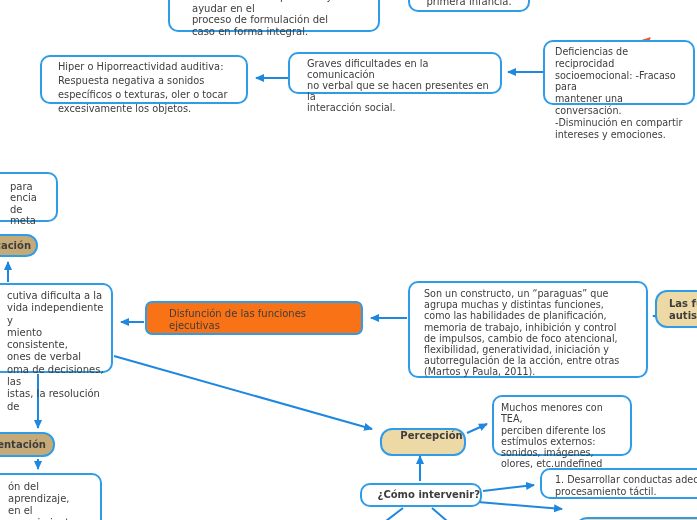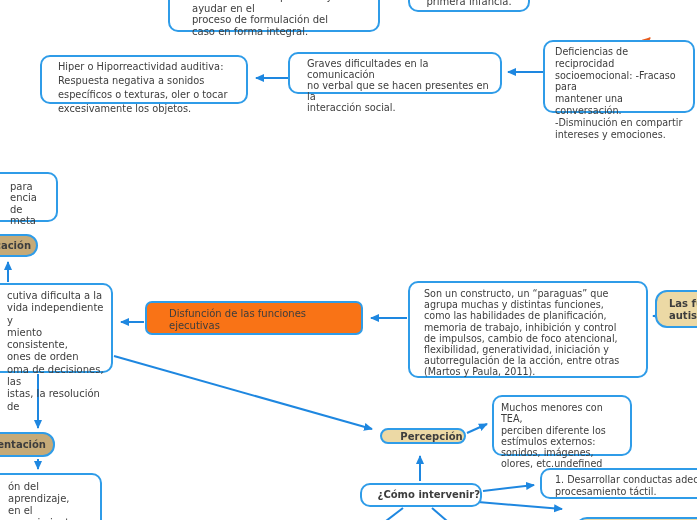--- a/index.html
+++ b/index.html
@@ -15,31 +15,31 @@
   }
   .node .txt{white-space:pre-line;}
   .topic{background:#c5aa78;border-radius:12px;font-weight:bold;}
   .topic-light{background:#ecd9a5;border-radius:12px;font-weight:bold;}
   .green{background:#f97316;font-weight:normal;border-radius:7px;}
   .bold{font-weight:bold;}
 
   
   #b-evaluacion{left:168px;top:-16px;width:212px;height:48px;padding:5px 8px 4px 22px;font-size:10px;line-height:11.5px;}
   #b-primera{left:408px;top:-32px;width:122px;height:44px;display:flex;align-items:flex-end;justify-content:center;padding-bottom:3px;font-size:10px;}
-  #b-deficiencias{left:543px;top:40px;width:152px;height:73px;padding:4px 6px 4px 10px;line-height:11.8px;}
+  #b-deficiencias{left:543px;top:40px;width:152px;height:65px;padding:4px 6px 4px 10px;line-height:11.8px;}
   #b-hiper{left:40px;top:55px;width:208px;height:49px;padding:3px 8px 3px 16px;line-height:14px;font-size:9.8px;}
   #b-graves{left:288px;top:52px;width:214px;height:42px;padding:4px 8px 4px 17px;line-height:11px;font-size:9.8px;}
   #b-meta{left:-150px;top:172px;width:208px;height:50px;padding:7px 8px 4px 158px;line-height:11.3px;font-size:10px;}
   #b-ficacion{left:-70px;top:234px;width:108px;height:23px;text-align:right;padding:4px 5px 0 0;font-size:10px;}
   #b-disfdet{left:-140px;top:283px;width:253px;height:90px;padding:5px 6px 5px 145px;line-height:12.3px;font-size:10px;}
   #b-disfuncion{left:145px;top:301px;width:218px;height:34px;padding:5px 8px 4px 22px;line-height:12px;font-size:10px;}
   #b-constructo{left:408px;top:281px;width:240px;height:97px;padding:5px 6px 4px 14px;line-height:11.2px;}
   #b-lasfu{left:655px;top:290px;width:110px;height:38px;padding:6px 0 0 12px;line-height:12px;font-size:10px;}
   #b-muchos{left:492px;top:395px;width:140px;height:61px;padding:5px 16px 4px 7px;line-height:11.3px;}
-  #b-percepcion{left:380px;top:428px;width:86px;height:16px;display:flex;align-items:flex-end;justify-content:center;font-size:10px;padding-left:17px;}
+  #b-percepcion{left:380px;top:428px;width:86px;height:28px;display:flex;align-items:flex-start;justify-content:center;font-size:10px;padding-left:17px;}
   #b-entacion{left:-100px;top:432px;width:155px;height:25px;text-align:right;padding:5px 7px 0 0;font-size:10px;}
   #b-aprendizaje{left:-130px;top:473px;width:232px;height:80px;padding:6px 6px 0 136px;line-height:12px;font-size:10px;}
   #b-intervenir{left:360px;top:483px;width:122px;height:24px;display:flex;align-items:center;justify-content:flex-end;font-size:10px;}
   #b-desarrollar{left:540px;top:468px;width:200px;height:31px;padding:4px 4px 4px 13px;line-height:11.5px;}
   #b-sliver{left:575px;top:517px;width:170px;height:30px;}
 </style>
 </head>
 <body>
 
 <div id="canvas">
@@ -111,21 +111,21 @@
   </div>
 
   <div class="node topic" id="b-ficacion">
     <div class="txt">ficación</div>
   </div>
 
   <div class="node" id="b-disfdet">
     <div class="txt">cutiva dificulta a la
 vida independiente y
 miento consistente,
-ones de orden
+ones de verbal
 oma de decisiones, las
 istas, la resolución de</div>
   </div>
 
   <div class="node green" id="b-disfuncion">
     <div class="txt">Disfunción de las funciones
 ejecutivas</div>
   </div>
 
   <div class="node" id="b-constructo">

